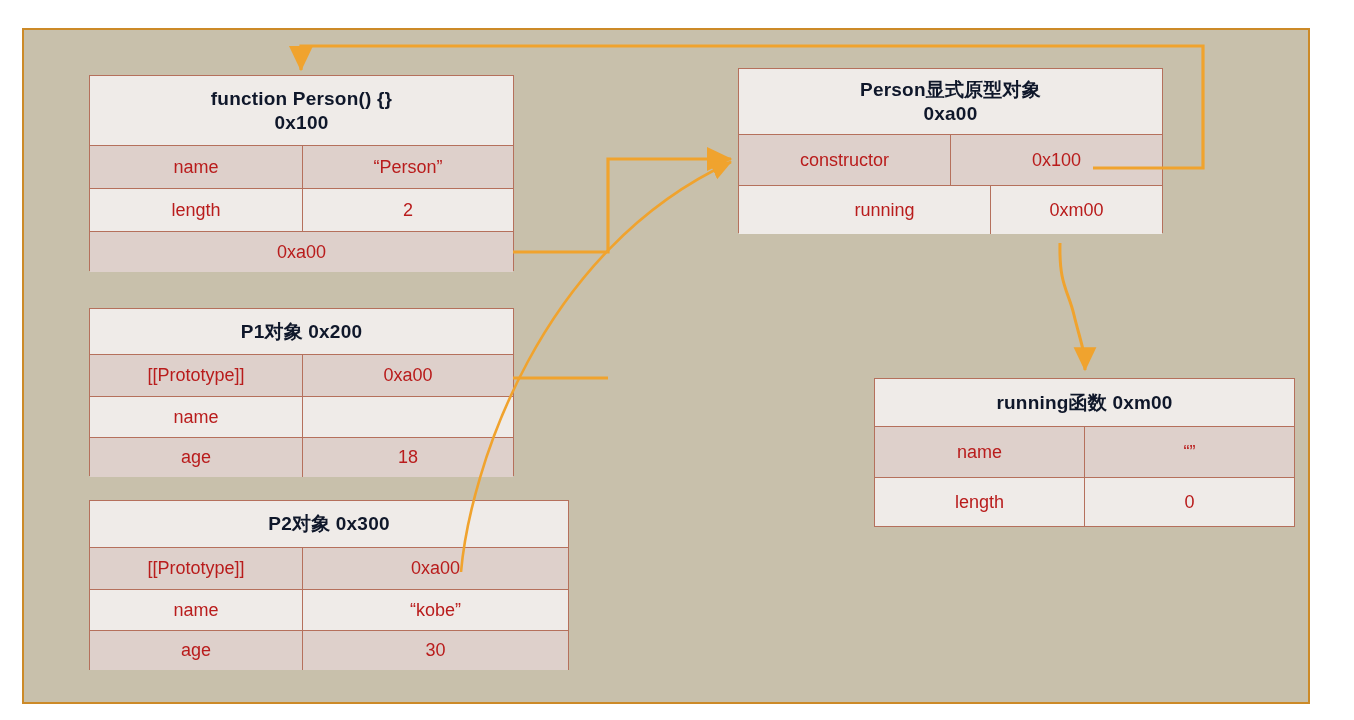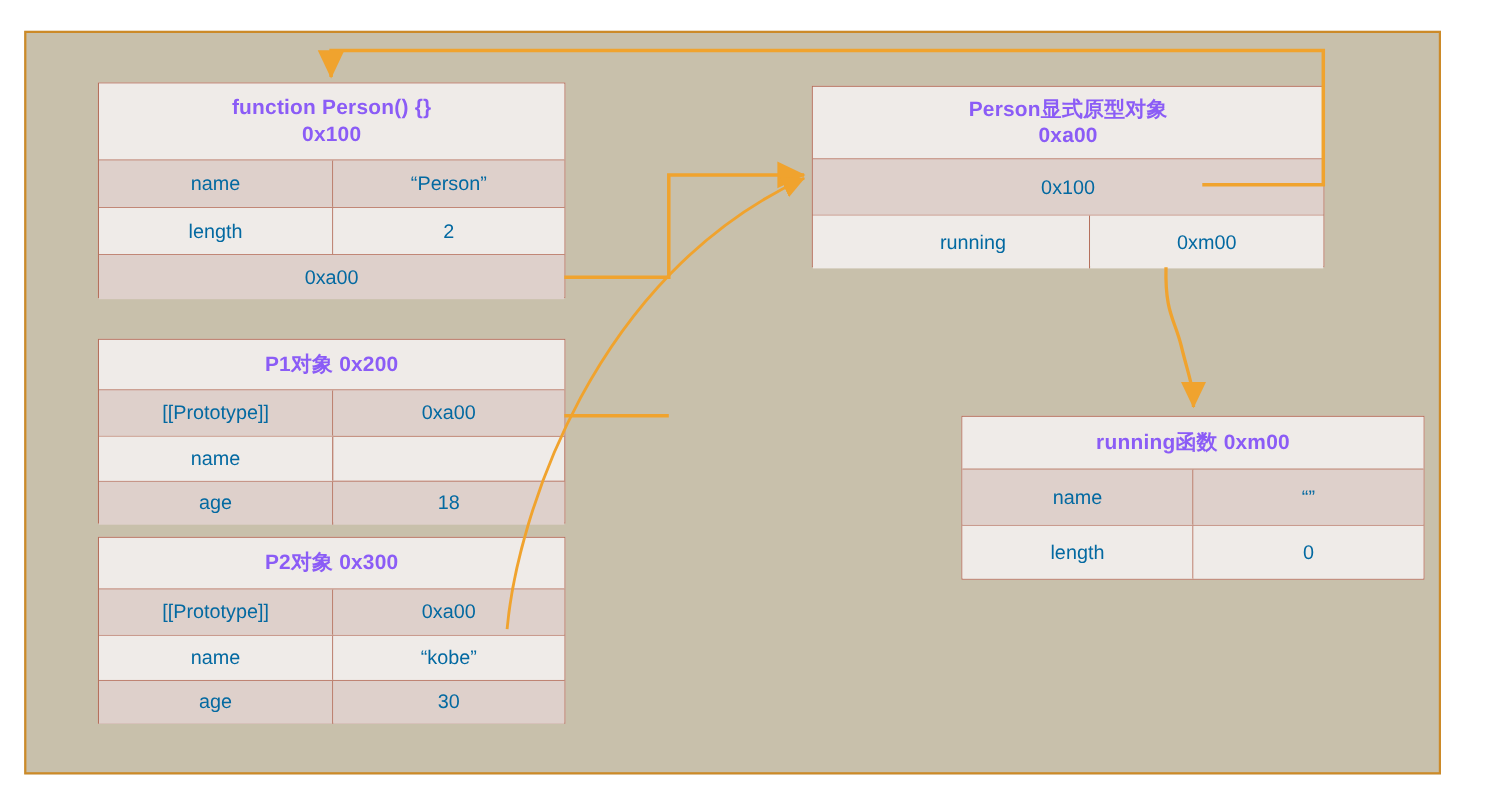--- a/index.html
+++ b/index.html
@@ -7,26 +7,26 @@
        font-family:"Liberation Sans","DejaVu Sans",sans-serif;}
   #stage{position:relative;width:1354px;height:720px;background:#ffffff;}
 
   .frame{position:absolute;left:22px;top:28px;width:1288px;height:676px;
          background:#c8c0ab;border:2px solid #cc8a28;box-sizing:border-box;}
 
   .box{position:absolute;border:1.6px solid #b5705c;box-sizing:border-box;
        background:#efebe8;}
   .box .hdr{border-bottom:1.6px solid #b5705c;background:#efebe8;
             display:flex;align-items:center;justify-content:center;
-            text-align:center;font-weight:bold;color:#8b5cf6;
+            text-align:center;font-weight:bold;color:#0f172a;
             line-height:1.22;letter-spacing:.2px;}
   .row{display:flex;border-bottom:1.6px solid #b5705c;}
   .row:last-child{border-bottom:none;}
   .row .k,.row .v{display:flex;align-items:center;justify-content:center;
-        color:#0369a1;font-weight:400;}
+        color:#b91c1c;font-weight:400;}
   .row .k{border-right:1.6px solid #b5705c;}
   .row.alt .k,.row.alt .v{background:#ded0cb;}
   .row.plain .k,.row.plain .v{background:#efebe8;}
 
   svg.links{position:absolute;left:0;top:0;width:1354px;height:720px;
             pointer-events:none;}
 </style>
 </head>
 <body>
 
@@ -63,46 +63,47 @@
     </div>
     <div class="row plain" style="height:40px;">
       <div class="k" style="width:212px;font-size:18px;">name</div>
     </div>
     <div class="row alt" style="height:39px;">
       <div class="k" style="width:212px;font-size:18px;">age</div>
       <div class="v" style="flex:1;font-size:18px;">18</div>
     </div>
   </div>
 
-  <div class="box" style="left:89px;top:488px;width:425px;height:170px;">
+  <div class="box" style="left:89px;top:500px;width:480px;height:170px;">
     <div class="hdr" style="height:46px;font-size:19px;">
       <span>P2对象 0x300</span>
     </div>
     <div class="row alt" style="height:41px;">
       <div class="k" style="width:212px;font-size:18px;">[[Prototype]]</div>
       <div class="v" style="flex:1;font-size:18px;">0xa00</div>
     </div>
     <div class="row plain" style="height:40px;">
       <div class="k" style="width:212px;font-size:18px;">name</div>
       <div class="v" style="flex:1;font-size:18px;">“kobe”</div>
     </div>
     <div class="row alt" style="height:39px;">
       <div class="k" style="width:212px;font-size:18px;">age</div>
       <div class="v" style="flex:1;font-size:18px;">30</div>
     </div>
   </div>
 
-  <div class="box" style="left:738px;top:78px;width:466px;height:165px;">
+  <div class="box" style="left:738px;top:68px;width:425px;height:165px;">
     <div class="hdr" style="height:65px;font-size:19px;">
       <span>
         <span>Person显式原型对象</span><br>
         <span>0xa00</span>
       </span>
     </div>
     <div class="row alt" style="height:50px;">
+      <div class="k" style="width:211px;font-size:18px;">constructor</div>
       <div class="v" style="flex:1;font-size:18px;">0x100</div>
     </div>
     <div class="row plain" style="height:48px;">
       <div class="k" style="width:211px;font-size:18px;padding-left:40px;">running</div>
       <div class="v" style="flex:1;font-size:18px;">0xm00</div>
     </div>
   </div>
 
   <div class="box" style="left:874px;top:378px;width:421px;height:149px;">
     <div class="hdr" style="height:47px;font-size:19px;">

